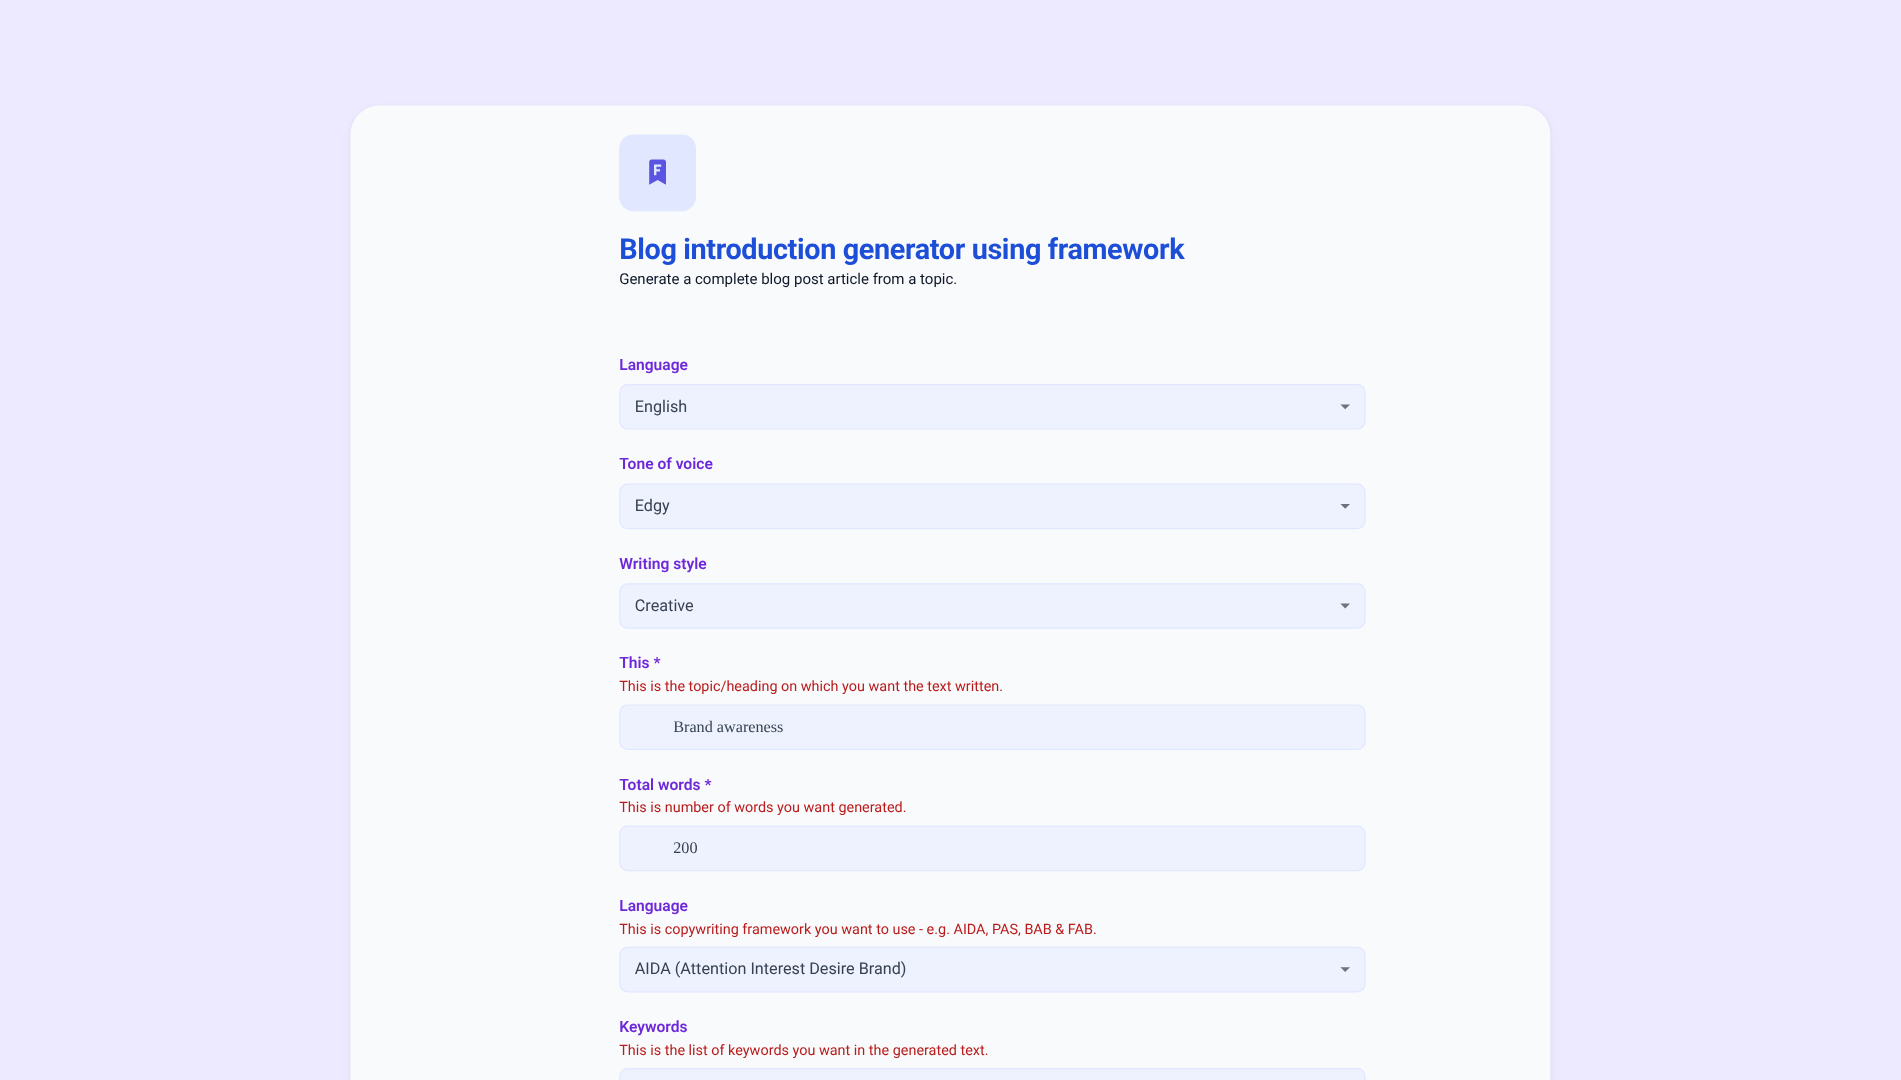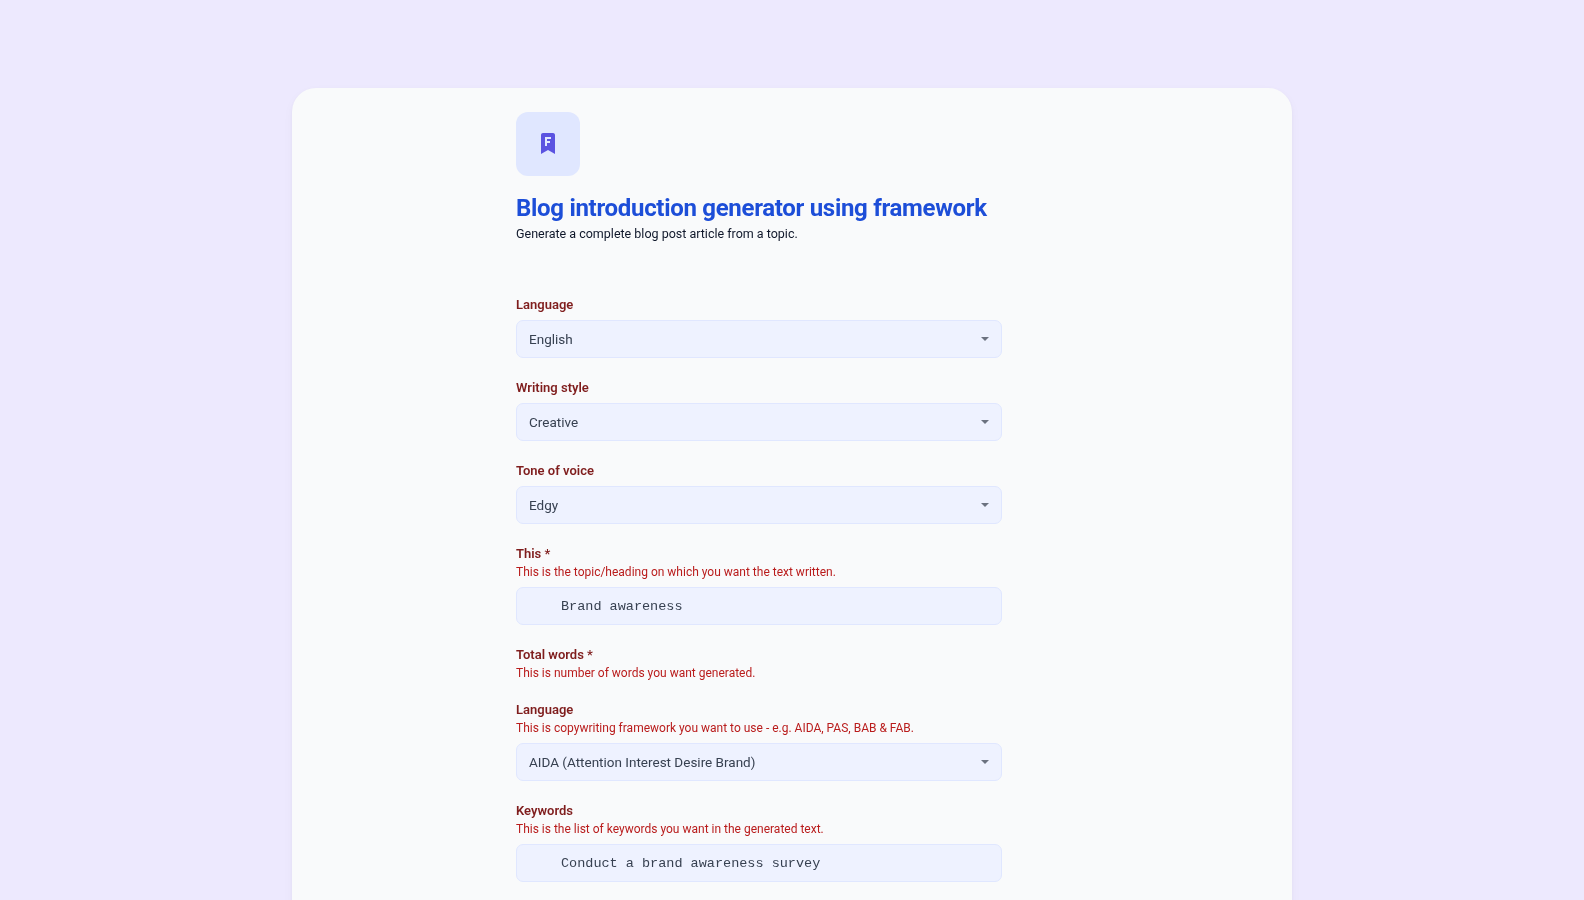--- a/index.html
+++ b/index.html
@@ -59,50 +59,50 @@
     }
     
     .form-group {
       margin-bottom: 22px;
     }
     
     .form-label {
       display: block;
       font-size: 13px;
       font-weight: 600;
-      color: #7f1d1d;
+      color: #6d28d9;
       margin-bottom: 8px;
     }
     
     .form-description {
       font-size: 12px;
       color: #b91c1c;
       margin-top: -4px;
       margin-bottom: 8px;
     }
     
     .form-select, .form-input {
-      width: 486px;
+      width: 622px;
       height: 38px;
       background: #EEF2FF;
       border: 1px solid #E0E7FF;
       border-radius: 7px;
       padding: 0 12px;
       font-size: 13.5px;
       color: #374151;
       display: flex;
       align-items: center;
       justify-content: space-between;
       cursor: pointer;
     }
     
     .form-input {
       cursor: text;
       outline: none;
-      font-family: Liberation Mono, monospace;
+      font-family: Liberation Serif, serif;
       padding-left: 44px;
     }
     
     .caret {
       width: 0;
       height: 0;
       border-left: 4px solid transparent;
       border-right: 4px solid transparent;
       border-top: 4px solid #6B7280;
     }
@@ -124,44 +124,45 @@
 
   <div class="form-group">
     <label class="form-label">Language</label>
     <div class="form-select">
       <span>English</span>
       <span class="caret"></span>
     </div>
   </div>
 
   <div class="form-group">
-    <label class="form-label">Writing style</label>
+    <label class="form-label">Tone of voice</label>
     <div class="form-select">
-      <span>Creative</span>
+      <span>Edgy</span>
       <span class="caret"></span>
     </div>
   </div>
 
   <div class="form-group">
-    <label class="form-label">Tone of voice</label>
+    <label class="form-label">Writing style</label>
     <div class="form-select">
-      <span>Edgy</span>
+      <span>Creative</span>
       <span class="caret"></span>
     </div>
   </div>
 
   <div class="form-group">
     <label class="form-label">This *</label>
     <p class="form-description">This is the topic/heading on which you want the text written.</p>
     <input type="text" class="form-input" value="Brand awareness" style="">
   </div>
 
   <div class="form-group">
     <label class="form-label">Total words *</label>
     <p class="form-description">This is number of words you want generated.</p>
+    <input type="text" class="form-input" value="200" style="">
   </div>
 
   <div class="form-group">
     <label class="form-label">Language</label>
     <p class="form-description">This is copywriting framework you want to use - e.g. AIDA, PAS, BAB &amp; FAB.</p>
     <div class="form-select">
       <span>AIDA (Attention Interest Desire Brand)</span>
       <span class="caret"></span>
     </div>
   </div>

